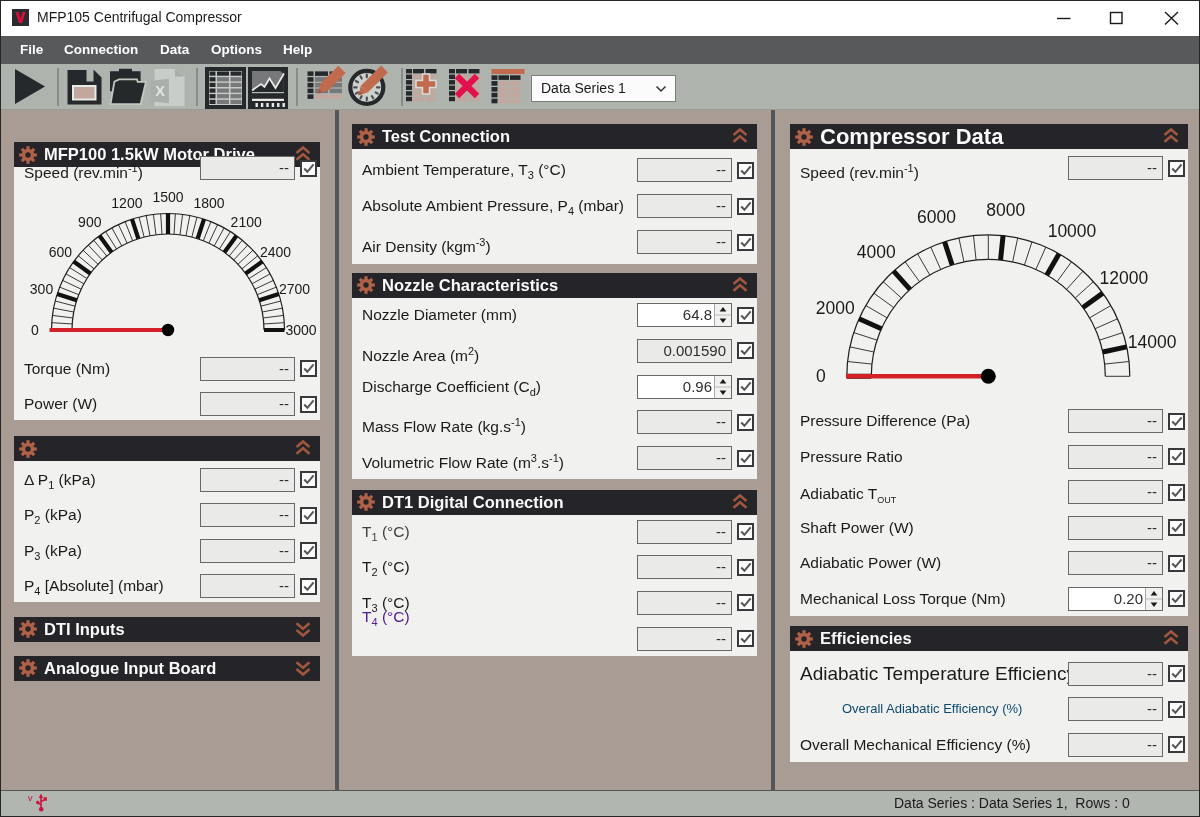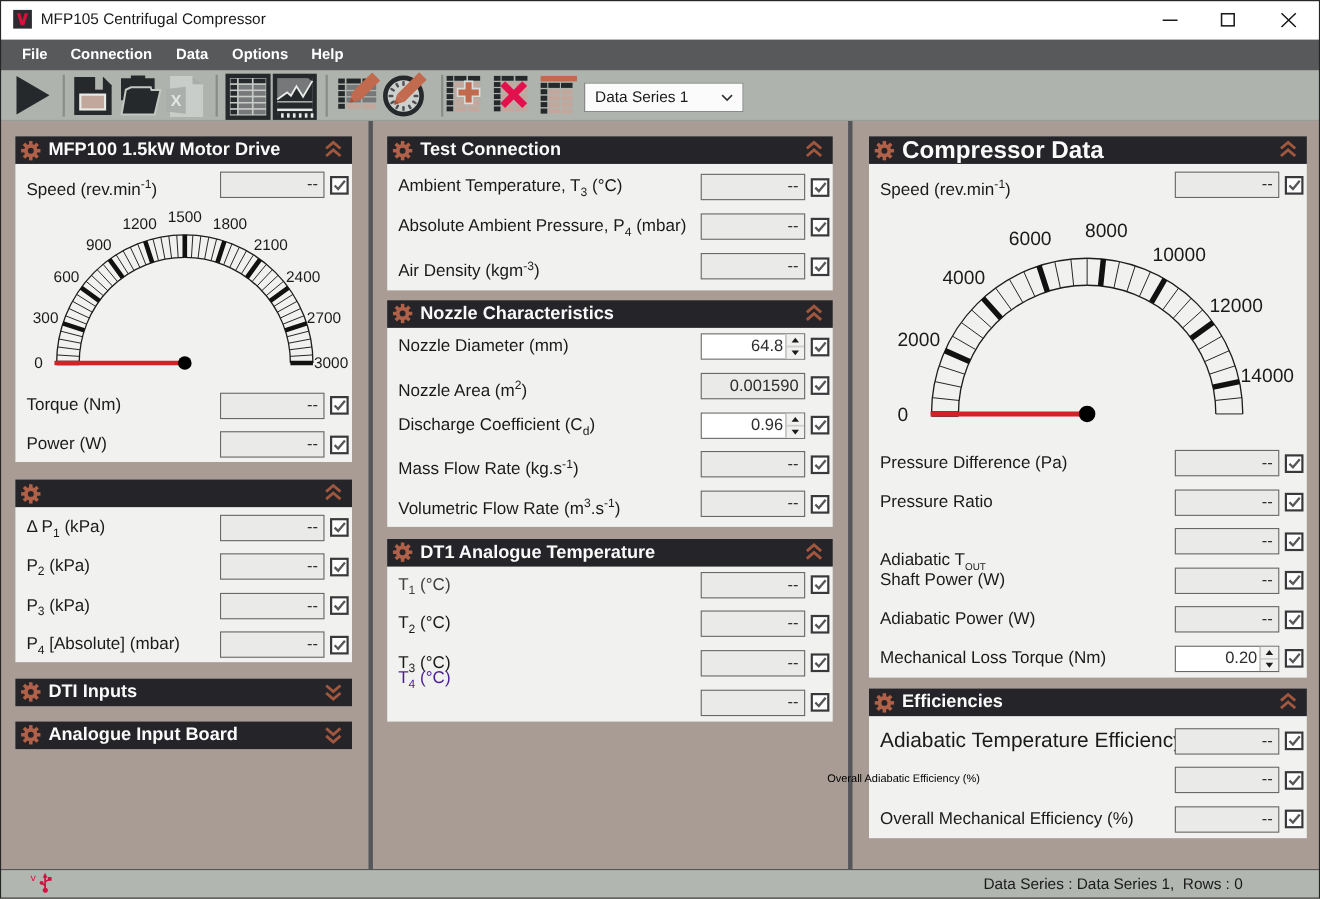--- a/index.html
+++ b/index.html
@@ -186,21 +186,21 @@
 <div style="position:absolute;left:531px;top:75px;width:145px;height:27px;background:#fbfbfb;border:1px solid #7a7f7a;box-sizing:border-box;font-size:14px;color:#1a1a1a">
     <span style="position:absolute;left:9px;top:4px">Data Series 1</span>
     <svg style="position:absolute;right:8px;top:8px" width="12" height="10" viewBox="0 0 12 10">
       <path d="M 1.5 2.5 L 6 7 L 10.5 2.5" stroke="#333" stroke-width="1.5" fill="none"></path>
     </svg>
   </div>
 <div style="position:absolute;left:0;top:110px;width:1200px;height:680px;background:#a89c95"></div>
 <div style="position:absolute;left:335px;top:110px;width:4px;height:680px;background:#55565a"></div>
 <div style="position:absolute;left:771px;top:110px;width:4px;height:680px;background:#55565a"></div>
 <div style="position:absolute;left:14px;top:149px;width:306px;height:271px;background:#f1f1ef"></div>
-<div style="position:absolute;left:14px;top:124px;width:306px;height:25px;background:#242429;color:#fafafa">
+<div style="position:absolute;left:14px;top:142px;width:306px;height:25px;background:#242429;color:#fafafa">
     <div style="position:absolute;left:30px;top:0;line-height:25px;font-size:16.5px;font-weight:bold;white-space:nowrap">MFP100 1.5kW Motor Drive</div>
     <svg width="20" height="20" viewBox="-10 -10 20 20" style="position:absolute;left:3.5px;top:2.5px">
       <circle r="6.2" fill="#b06148"></circle>
       <rect x="-1.6" y="-8.8" width="3.2" height="3.6" fill="#b06148" transform="rotate(0)"></rect>
       <rect x="-1.6" y="-8.8" width="3.2" height="3.6" fill="#b06148" transform="rotate(45)"></rect>
       <rect x="-1.6" y="-8.8" width="3.2" height="3.6" fill="#b06148" transform="rotate(90)"></rect>
       <rect x="-1.6" y="-8.8" width="3.2" height="3.6" fill="#b06148" transform="rotate(135)"></rect>
       <rect x="-1.6" y="-8.8" width="3.2" height="3.6" fill="#b06148" transform="rotate(180)"></rect>
       <rect x="-1.6" y="-8.8" width="3.2" height="3.6" fill="#b06148" transform="rotate(225)"></rect>
       <rect x="-1.6" y="-8.8" width="3.2" height="3.6" fill="#b06148" transform="rotate(270)"></rect>
@@ -464,21 +464,21 @@
 <div style="position:absolute;left:637px;top:446.2px;width:95px;height:24px;background:#eaeae8;border:1px solid #686868;box-sizing:border-box;font-size:15px;color:#2e2e2e">
     <span style="position:absolute;right:5px;top:0;line-height:22px">--</span>
   </div>
 <div style="position:absolute;left:737px;top:449.7px;width:17px;height:17px;background:#fdfdfd;border:2px solid #39393b;box-sizing:border-box">
     <svg width="13" height="13" viewBox="0 0 13 13" style="position:absolute;left:0px;top:0px">
       <path d="M 2.2 6.6 L 5.4 9.8 L 11.6 2.4" stroke="#575757" stroke-width="2.1" fill="none"></path>
     </svg>
   </div>
 <div style="position:absolute;left:352px;top:514.5px;width:405px;height:141px;background:#f1f1ef"></div>
 <div style="position:absolute;left:352px;top:489.5px;width:405px;height:25px;background:#242429;color:#fafafa">
-    <div style="position:absolute;left:30px;top:0;line-height:25px;font-size:16.5px;font-weight:bold;white-space:nowrap">DT1 Analogue Temperature</div>
+    <div style="position:absolute;left:30px;top:0;line-height:25px;font-size:16.5px;font-weight:bold;white-space:nowrap">DT1 Digital Connection</div>
     <svg width="20" height="20" viewBox="-10 -10 20 20" style="position:absolute;left:3.5px;top:2.5px">
       <circle r="6.2" fill="#b06148"></circle>
       <rect x="-1.6" y="-8.8" width="3.2" height="3.6" fill="#b06148" transform="rotate(0)"></rect>
       <rect x="-1.6" y="-8.8" width="3.2" height="3.6" fill="#b06148" transform="rotate(45)"></rect>
       <rect x="-1.6" y="-8.8" width="3.2" height="3.6" fill="#b06148" transform="rotate(90)"></rect>
       <rect x="-1.6" y="-8.8" width="3.2" height="3.6" fill="#b06148" transform="rotate(135)"></rect>
       <rect x="-1.6" y="-8.8" width="3.2" height="3.6" fill="#b06148" transform="rotate(180)"></rect>
       <rect x="-1.6" y="-8.8" width="3.2" height="3.6" fill="#b06148" transform="rotate(225)"></rect>
       <rect x="-1.6" y="-8.8" width="3.2" height="3.6" fill="#b06148" transform="rotate(270)"></rect>
       <rect x="-1.6" y="-8.8" width="3.2" height="3.6" fill="#b06148" transform="rotate(315)"></rect>
@@ -581,21 +581,21 @@
   </div>
 <div style="position:absolute;left:800px;top:446.5px;font-size:15.5px;line-height:20px;color:#1a1a1a;white-space:nowrap">Pressure Ratio</div>
 <div style="position:absolute;left:1068px;top:444.5px;width:95px;height:24px;background:#eaeae8;border:1px solid #686868;box-sizing:border-box;font-size:15px;color:#2e2e2e">
     <span style="position:absolute;right:5px;top:0;line-height:22px">--</span>
   </div>
 <div style="position:absolute;left:1168px;top:448.0px;width:17px;height:17px;background:#fdfdfd;border:2px solid #39393b;box-sizing:border-box">
     <svg width="13" height="13" viewBox="0 0 13 13" style="position:absolute;left:0px;top:0px">
       <path d="M 2.2 6.6 L 5.4 9.8 L 11.6 2.4" stroke="#575757" stroke-width="2.1" fill="none"></path>
     </svg>
   </div>
-<div style="position:absolute;left:800px;top:500px;font-size:15.5px;line-height:20px;color:#1a1a1a;white-space:nowrap">Adiabatic T<sub style="font-size:9px">OUT</sub></div>
+<div style="position:absolute;left:800px;top:484px;font-size:15.5px;line-height:20px;color:#1a1a1a;white-space:nowrap">Adiabatic T<sub style="font-size:9px">OUT</sub></div>
 <div style="position:absolute;left:1068px;top:480.0px;width:95px;height:24px;background:#eaeae8;border:1px solid #686868;box-sizing:border-box;font-size:15px;color:#2e2e2e">
     <span style="position:absolute;right:5px;top:0;line-height:22px">--</span>
   </div>
 <div style="position:absolute;left:1168px;top:483.5px;width:17px;height:17px;background:#fdfdfd;border:2px solid #39393b;box-sizing:border-box">
     <svg width="13" height="13" viewBox="0 0 13 13" style="position:absolute;left:0px;top:0px">
       <path d="M 2.2 6.6 L 5.4 9.8 L 11.6 2.4" stroke="#575757" stroke-width="2.1" fill="none"></path>
     </svg>
   </div>
 <div style="position:absolute;left:800px;top:517.5px;font-size:15.5px;line-height:20px;color:#1a1a1a;white-space:nowrap">Shaft Power (W)</div>
 <div style="position:absolute;left:1068px;top:515.5px;width:95px;height:24px;background:#eaeae8;border:1px solid #686868;box-sizing:border-box;font-size:15px;color:#2e2e2e">
@@ -650,21 +650,21 @@
   </div>
 <div style="position:absolute;left:800px;top:663.5px;font-size:19px;line-height:20px;color:#1a1a1a;white-space:nowrap">Adiabatic Temperature Efficiency (%)</div>
 <div style="position:absolute;left:1068px;top:661.5px;width:95px;height:24px;background:#eaeae8;border:1px solid #686868;box-sizing:border-box;font-size:15px;color:#2e2e2e">
     <span style="position:absolute;right:5px;top:0;line-height:22px">--</span>
   </div>
 <div style="position:absolute;left:1168px;top:665.0px;width:17px;height:17px;background:#fdfdfd;border:2px solid #39393b;box-sizing:border-box">
     <svg width="13" height="13" viewBox="0 0 13 13" style="position:absolute;left:0px;top:0px">
       <path d="M 2.2 6.6 L 5.4 9.8 L 11.6 2.4" stroke="#575757" stroke-width="2.1" fill="none"></path>
     </svg>
   </div>
-<div style="position:absolute;left:752px;top:699.0px;font-size:10px;line-height:20px;color:#000000;white-space:nowrap">Overall Adiabatic Efficiency (%)</div>
+<div style="position:absolute;left:842px;top:699.0px;font-size:13px;line-height:20px;color:#0c4a6e;white-space:nowrap">Overall Adiabatic Efficiency (%)</div>
 <div style="position:absolute;left:1068px;top:697.0px;width:95px;height:24px;background:#eaeae8;border:1px solid #686868;box-sizing:border-box;font-size:15px;color:#2e2e2e">
     <span style="position:absolute;right:5px;top:0;line-height:22px">--</span>
   </div>
 <div style="position:absolute;left:1168px;top:700.5px;width:17px;height:17px;background:#fdfdfd;border:2px solid #39393b;box-sizing:border-box">
     <svg width="13" height="13" viewBox="0 0 13 13" style="position:absolute;left:0px;top:0px">
       <path d="M 2.2 6.6 L 5.4 9.8 L 11.6 2.4" stroke="#575757" stroke-width="2.1" fill="none"></path>
     </svg>
   </div>
 <div style="position:absolute;left:800px;top:734.5px;font-size:15.5px;line-height:20px;color:#1a1a1a;white-space:nowrap">Overall Mechanical Efficiency (%)</div>
 <div style="position:absolute;left:1068px;top:732.5px;width:95px;height:24px;background:#eaeae8;border:1px solid #686868;box-sizing:border-box;font-size:15px;color:#2e2e2e">

